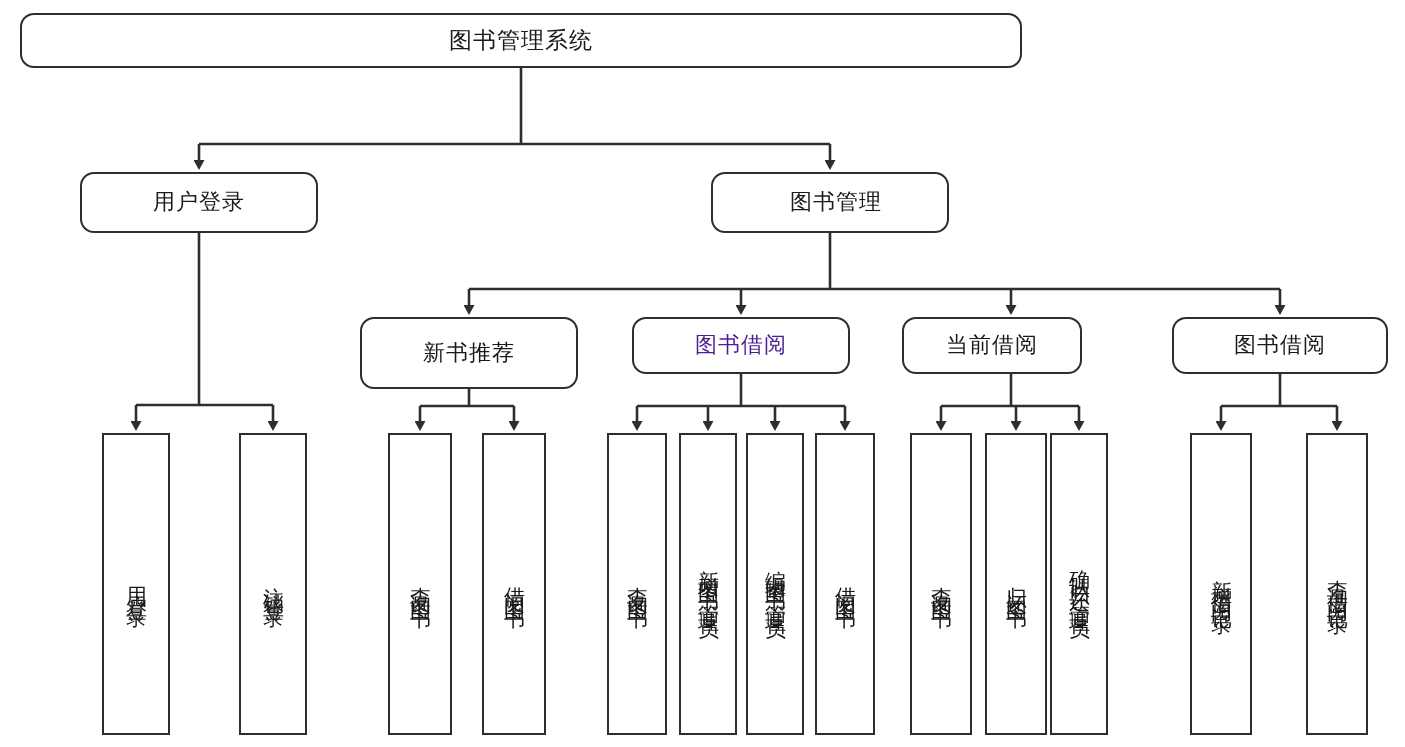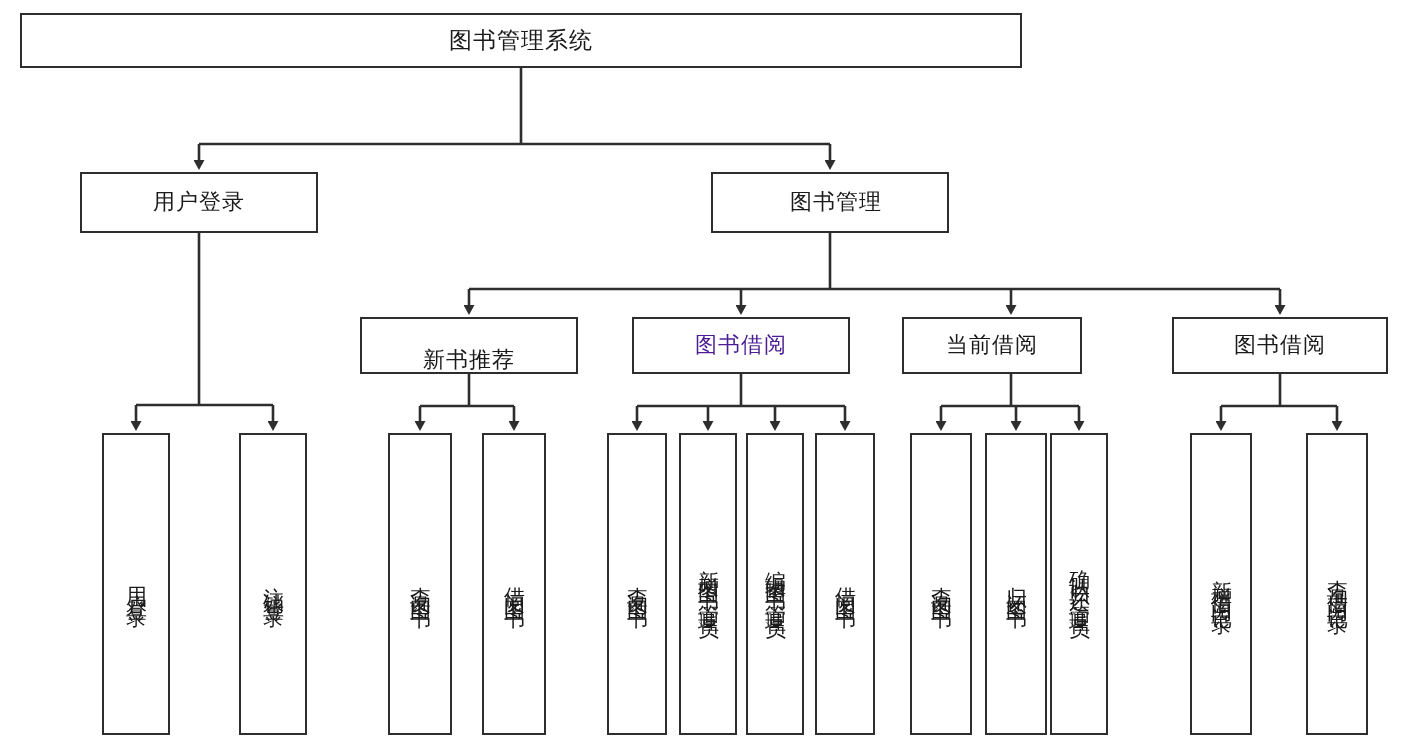--- a/index.html
+++ b/index.html
@@ -31,20 +31,21 @@
     background: #ffffff;
     display: flex;
     align-items: center;
     justify-content: center;
     color: #1a1a1a;
   }
   .node.horiz {
     font-size: 22px;
     letter-spacing: 1px;
     line-height: 1.1;
+    border-radius: 14px;
   }
   .node.root {
     font-size: 23px;
   }
   .node.vert {
     writing-mode: vertical-rl;
     text-orientation: upright;
     font-size: 21px;
     letter-spacing: 7px;
     line-height: 1.0;
@@ -116,21 +117,21 @@
   <div id="node-layer">
       <div class="node horiz root" style="left: 20px; top: 13px; width: 1002px; height: 55px; border-color: rgb(46, 46, 46); background: rgb(255, 255, 255); color: rgb(26, 26, 26);">
         <span>图书管理系统</span>
       </div>
       <div class="node horiz" style="left: 80px; top: 172px; width: 238px; height: 61px; border-color: rgb(46, 46, 46); background: rgb(255, 255, 255); color: rgb(26, 26, 26);">
         <span>用户登录</span>
       </div>
       <div class="node horiz" style="left: 711px; top: 172px; width: 238px; height: 61px; border-color: rgb(46, 46, 46); background: rgb(255, 255, 255); color: rgb(26, 26, 26); padding-left: 12px;">
         <span>图书管理</span>
       </div>
-      <div class="node horiz" style="left: 360px; top: 317px; width: 218px; height: 57px; border-color: rgb(46, 46, 46); background: rgb(255, 255, 255); color: rgb(26, 26, 26); align-items: flex-end;">
+      <div class="node horiz" style="left: 360px; top: 317px; width: 218px; height: 72px; border-color: rgb(46, 46, 46); background: rgb(255, 255, 255); color: rgb(26, 26, 26);">
         <span>新书推荐</span>
       </div>
       <div class="node horiz" style="left: 632px; top: 317px; width: 218px; height: 57px; border-color: rgb(46, 46, 46); background: rgb(255, 255, 255); color: #4c1d95;">
         <span>图书借阅</span>
       </div>
       <div class="node horiz" style="left: 902px; top: 317px; width: 180px; height: 57px; border-color: rgb(46, 46, 46); background: rgb(255, 255, 255); color: rgb(26, 26, 26);">
         <span>当前借阅</span>
       </div>
       <div class="node horiz" style="left: 1172px; top: 317px; width: 216px; height: 57px; border-color: rgb(46, 46, 46); background: rgb(255, 255, 255); color: rgb(26, 26, 26);">
         <span>图书借阅</span>

